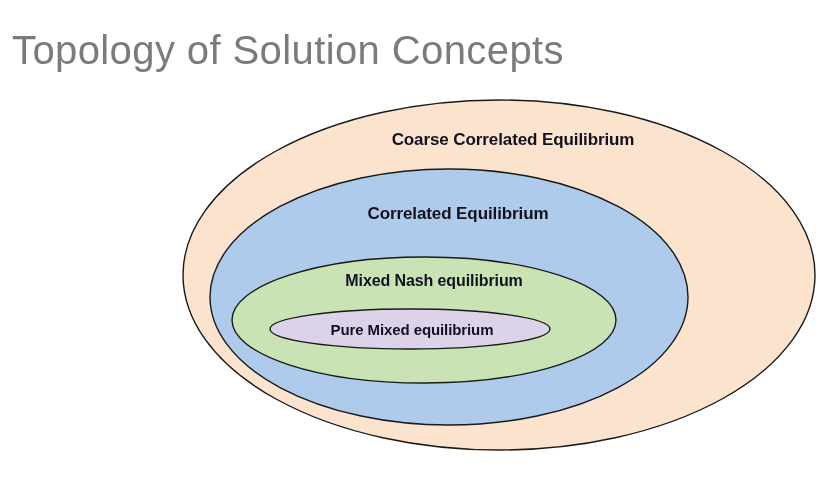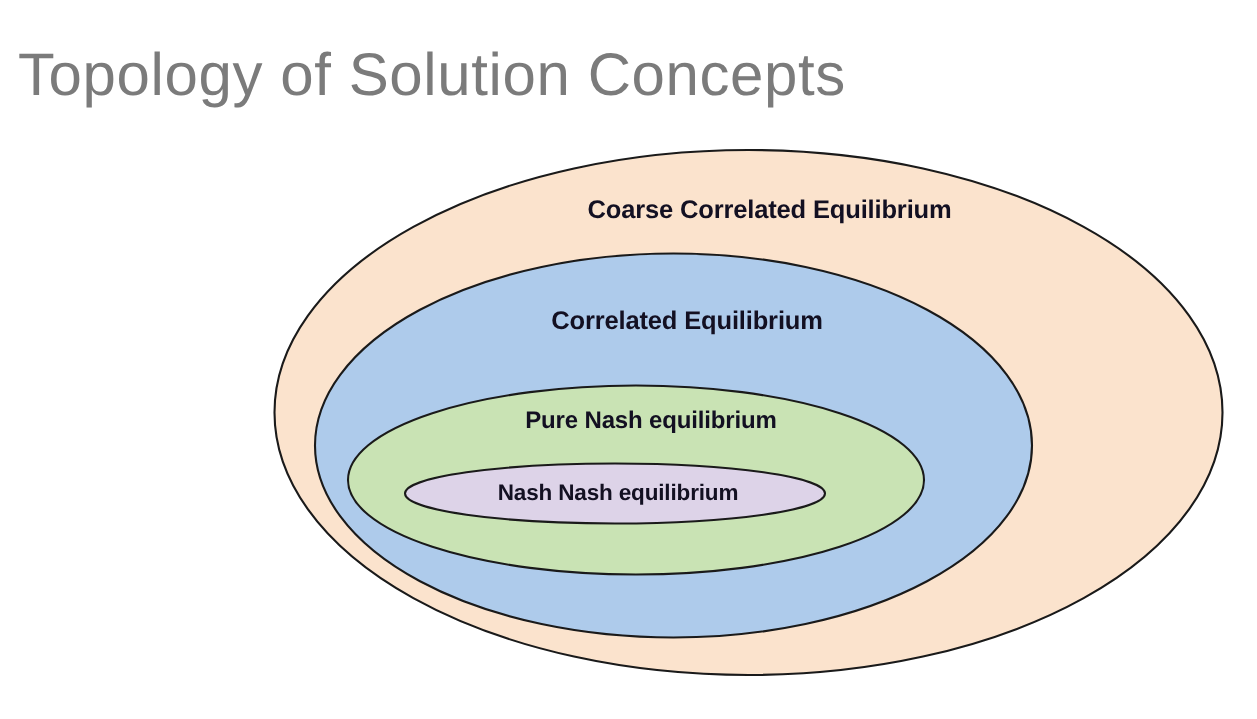--- a/index.html
+++ b/index.html
@@ -93,20 +93,20 @@
       <ellipse id="ell-0" cx="499" cy="275" rx="316" ry="175" fill="#fbe3cd" stroke="#1a1a1a" stroke-width="1.4"></ellipse>
       <ellipse id="ell-1" cx="449" cy="297" rx="239" ry="128" fill="#aecbeb" stroke="#1a1a1a" stroke-width="1.4"></ellipse>
       <ellipse id="ell-2" cx="424" cy="320" rx="192" ry="63" fill="#c9e3b4" stroke="#1a1a1a" stroke-width="1.4"></ellipse>
       <ellipse id="ell-3" cx="410" cy="329" rx="140" ry="20" fill="#ddd3e8" stroke="#1a1a1a" stroke-width="1.4"></ellipse>
     </svg>
 
     <div class="ring-label lbl-ccе" id="lab-0" style="left: 513px; top: 140px;">Coarse Correlated Equilibrium</div>
 
     <div class="ring-label lbl-ce" id="lab-1" style="left: 458px; top: 214px;">Correlated Equilibrium</div>
 
-    <div class="ring-label lbl-mne" id="lab-2" style="left: 434px; top: 281px;">Pure Nash equilibrium</div>
+    <div class="ring-label lbl-mne" id="lab-2" style="left: 434px; top: 281px;">Mixed Nash equilibrium</div>
 
-    <div class="ring-label lbl-pne" id="lab-3" style="left: 412px; top: 329px;">Nash Nash equilibrium</div>
+    <div class="ring-label lbl-pne" id="lab-3" style="left: 412px; top: 329px;">Pure Mixed equilibrium</div>
 
   </div>
 
 
 </div>
 
 </body></html>

